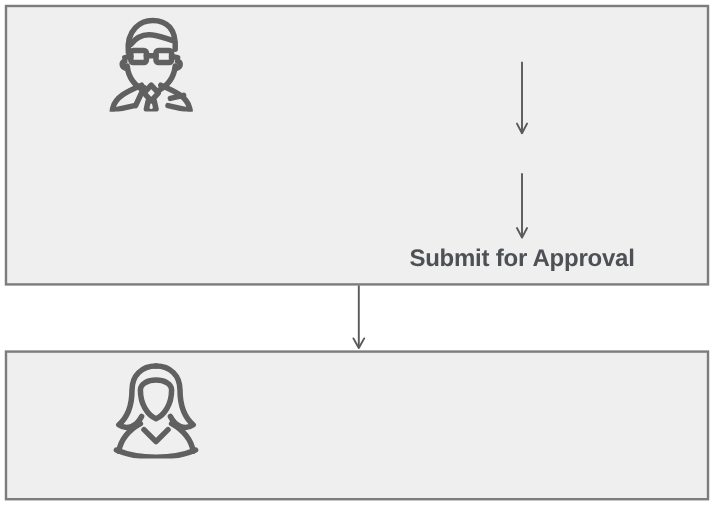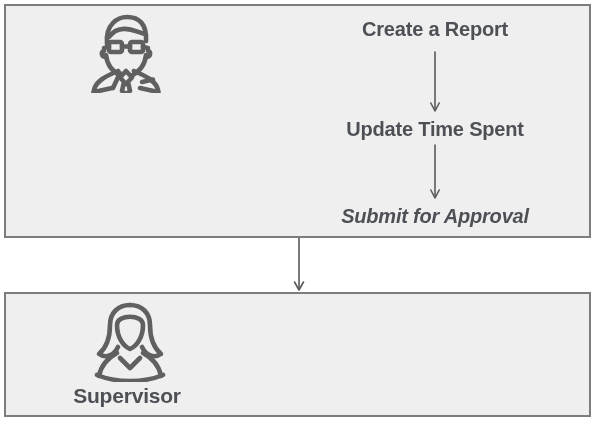--- a/index.html
+++ b/index.html
@@ -48,21 +48,21 @@
     stroke-linecap: round;
     stroke-linejoin: round;
   }
 
   
   .male-icon        { left: 78px;  top: 3px;   width: 84px;  height: 84px; }
   .step-create      { left: 329px; top: 11px;  width: 200px; }
   .flow-arrow-1     { left: 423px; top: 45px;  width: 12px;  height: 62px; }
   .step-update      { left: 319px; top: 111px; width: 220px; }
   .flow-arrow-2     { left: 423px; top: 138px; width: 12px;  height: 56px; }
-  .step-submit      { left: 319px; top: 198px; width: 220px; font-style: italic; }
+  .step-submit      { left: 319px; top: 198px; width: 220px; }
 
   
   .lane-connector   { left: 292px; top: 238px; width: 14px;  height: 54px; }
 
   
   .female-icon      { left: 80px;  top: 4px;   width: 88px;  height: 84px; }
   .supervisor-label { left: 41px;  top: 90px;  width: 160px; }
   .step-approve     { left: 330px; top: 11px;  width: 240px; }
 </style>
 </head>
@@ -95,28 +95,26 @@
       <path class="icon-stroke" d="M50,62 C62,67 72,72 74,81 L74.5,84"></path>
       <path class="icon-stroke" d="M74,83 L56,79"></path>
 
       <path class="icon-stroke" d="M58,73 L69,70.5"></path>
 
       <path class="icon-stroke" d="M42,62 L36,68.5 L42,75 L48,68.5 Z"></path>
       <path class="icon-stroke" d="M39.5,75 L38,82 L42,85 L46,82 L44.5,75"></path>
     </svg>
 
 
-    <div class="txt step-label step-create">Create a Report</div>
 
     <svg class="arrow-svg flow-arrow-1" viewBox="0 0 12 62">
       <path class="arrow-stroke" d="M6,1 L6,59"></path>
       <path class="arrow-stroke" d="M1.8,52 L6,60 L10.2,52"></path>
     </svg>
 
-    <div class="txt step-label step-update">Update Time Spent</div>
 
     <svg class="arrow-svg flow-arrow-2" viewBox="0 0 12 56">
       <path class="arrow-stroke" d="M6,1 L6,53"></path>
       <path class="arrow-stroke" d="M1.8,46 L6,54 L10.2,46"></path>
     </svg>
 
     <div class="txt step-label step-submit">Submit for Approval</div>
   </div>
 
   <svg class="arrow-svg lane-connector" viewBox="0 0 14 54">
@@ -133,17 +131,16 @@
 
       <path class="icon-stroke" d="M31,27 C31,16 57,16 57,27 C57,39 51,48 44,51 C37,48 31,39 31,27"></path>
 
       <path class="icon-stroke" d="M31,55 C22,60 15,67 13,78"></path>
       <path class="icon-stroke" d="M57,55 C66,60 73,67 75,78"></path>
       <path class="icon-stroke" d="M11,77 C30,85 58,85 77,77"></path>
 
       <path class="icon-stroke" d="M34,60 L44,70 L54,60"></path>
     </svg>
 
-    <div class="txt actor-label supervisor-label">Supervisor</div>
 
   </div>
 
 </div>
 
 </body></html>

